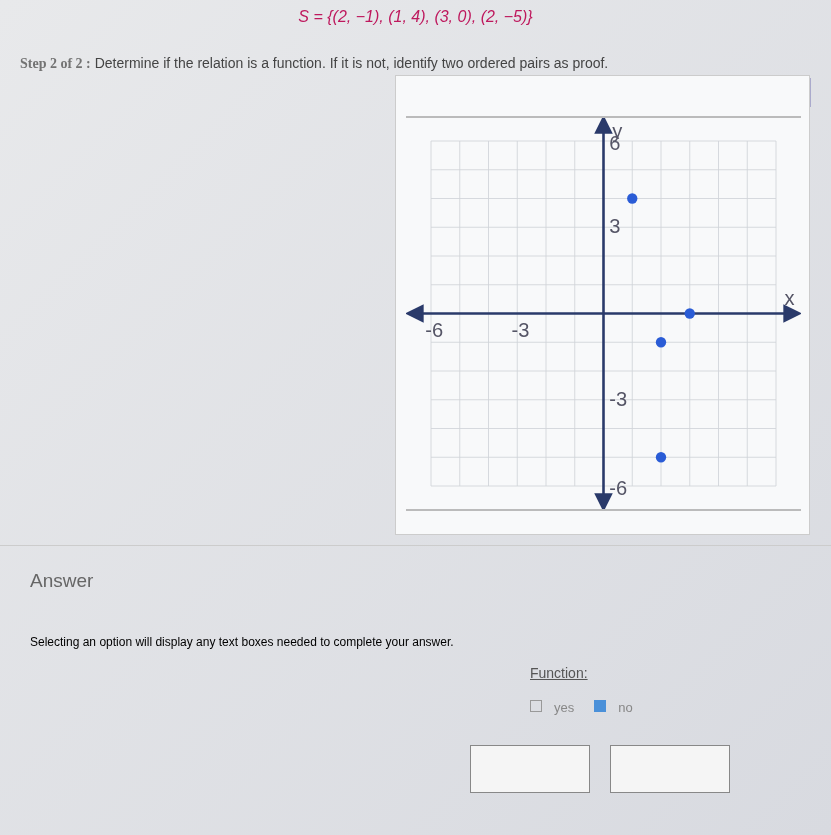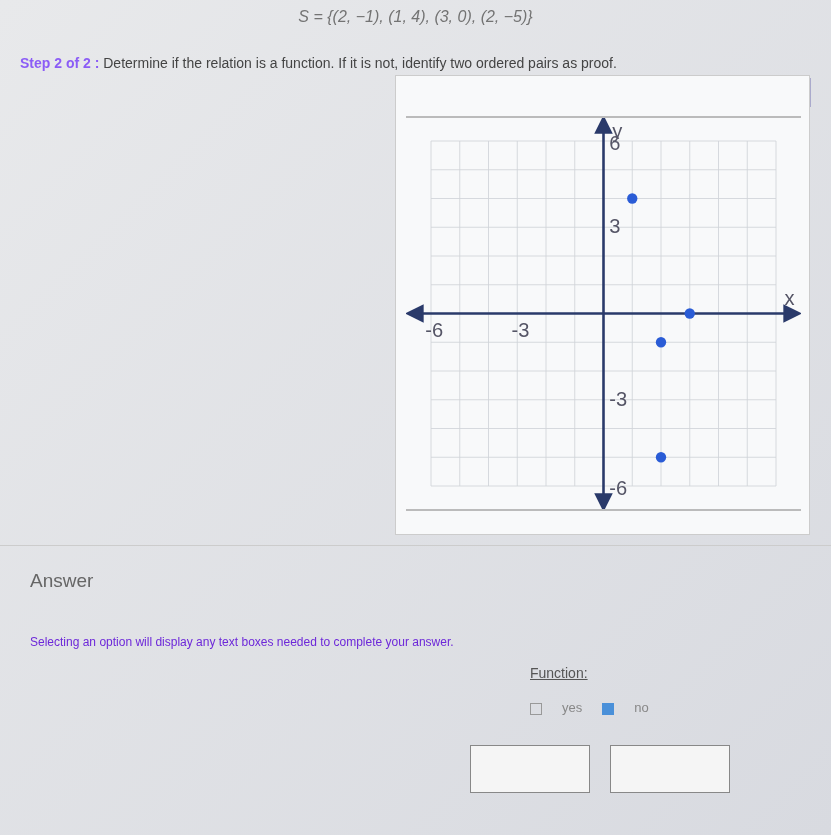--- a/index.html
+++ b/index.html
@@ -13,30 +13,30 @@
     overflow: hidden;
   }
   .equation {
     position: absolute;
     top: 8px;
     left: 0;
     width: 100%;
     text-align: center;
     font-size: 16px;
     font-style: italic;
-    color: #737373;
+    color: #be185d;
   }
   .step-line {
     position: absolute;
     top: 55px;
     left: 20px;
     font-size: 14px;
     color: #444;
   }
-  .step-label { font-weight: bold; color: #8b5cf6; }
+  .step-label { font-weight: bold; color: #737373; font-family: Liberation Serif, serif; }
   .zoom-btn {
     position: absolute;
     top: 78px;
     right: 20px;
     background: #d5e8f5;
     border: 1px solid #aac;
     color: #3a6a9a;
     font-size: 13px;
     padding: 6px 14px;
     cursor: pointer;
@@ -66,41 +66,41 @@
     top: 570px;
     font-size: 19px;
     color: #666;
     font-weight: 500;
   }
   .hint {
     position: absolute;
     left: 30px;
     top: 635px;
     font-size: 12px;
-    color: #6d28d9;
+    color: #000000;
   }
   .function-label {
     position: absolute;
     left: 530px;
     top: 665px;
     font-size: 14px;
     color: #555;
     text-decoration: underline;
   }
   .radio-group {
     position: absolute;
     left: 530px;
     top: 700px;
     font-size: 13px;
     color: #888;
     display: flex;
     gap: 20px;
     align-items: center;
   }
-  .radio-opt { display: flex; align-items: flex-end; gap: 20px; }
+  .radio-opt { display: flex; align-items: flex-start; gap: 12px; }
   .radio-box {
     width: 12px; height: 12px; border: 1px solid #999;
     display: inline-block;
   }
   .radio-box.selected { background: #4a90d9; border-color: #4a90d9; }
   .answer-boxes {
     position: absolute;
     left: 470px;
     top: 745px;
     display: flex;

